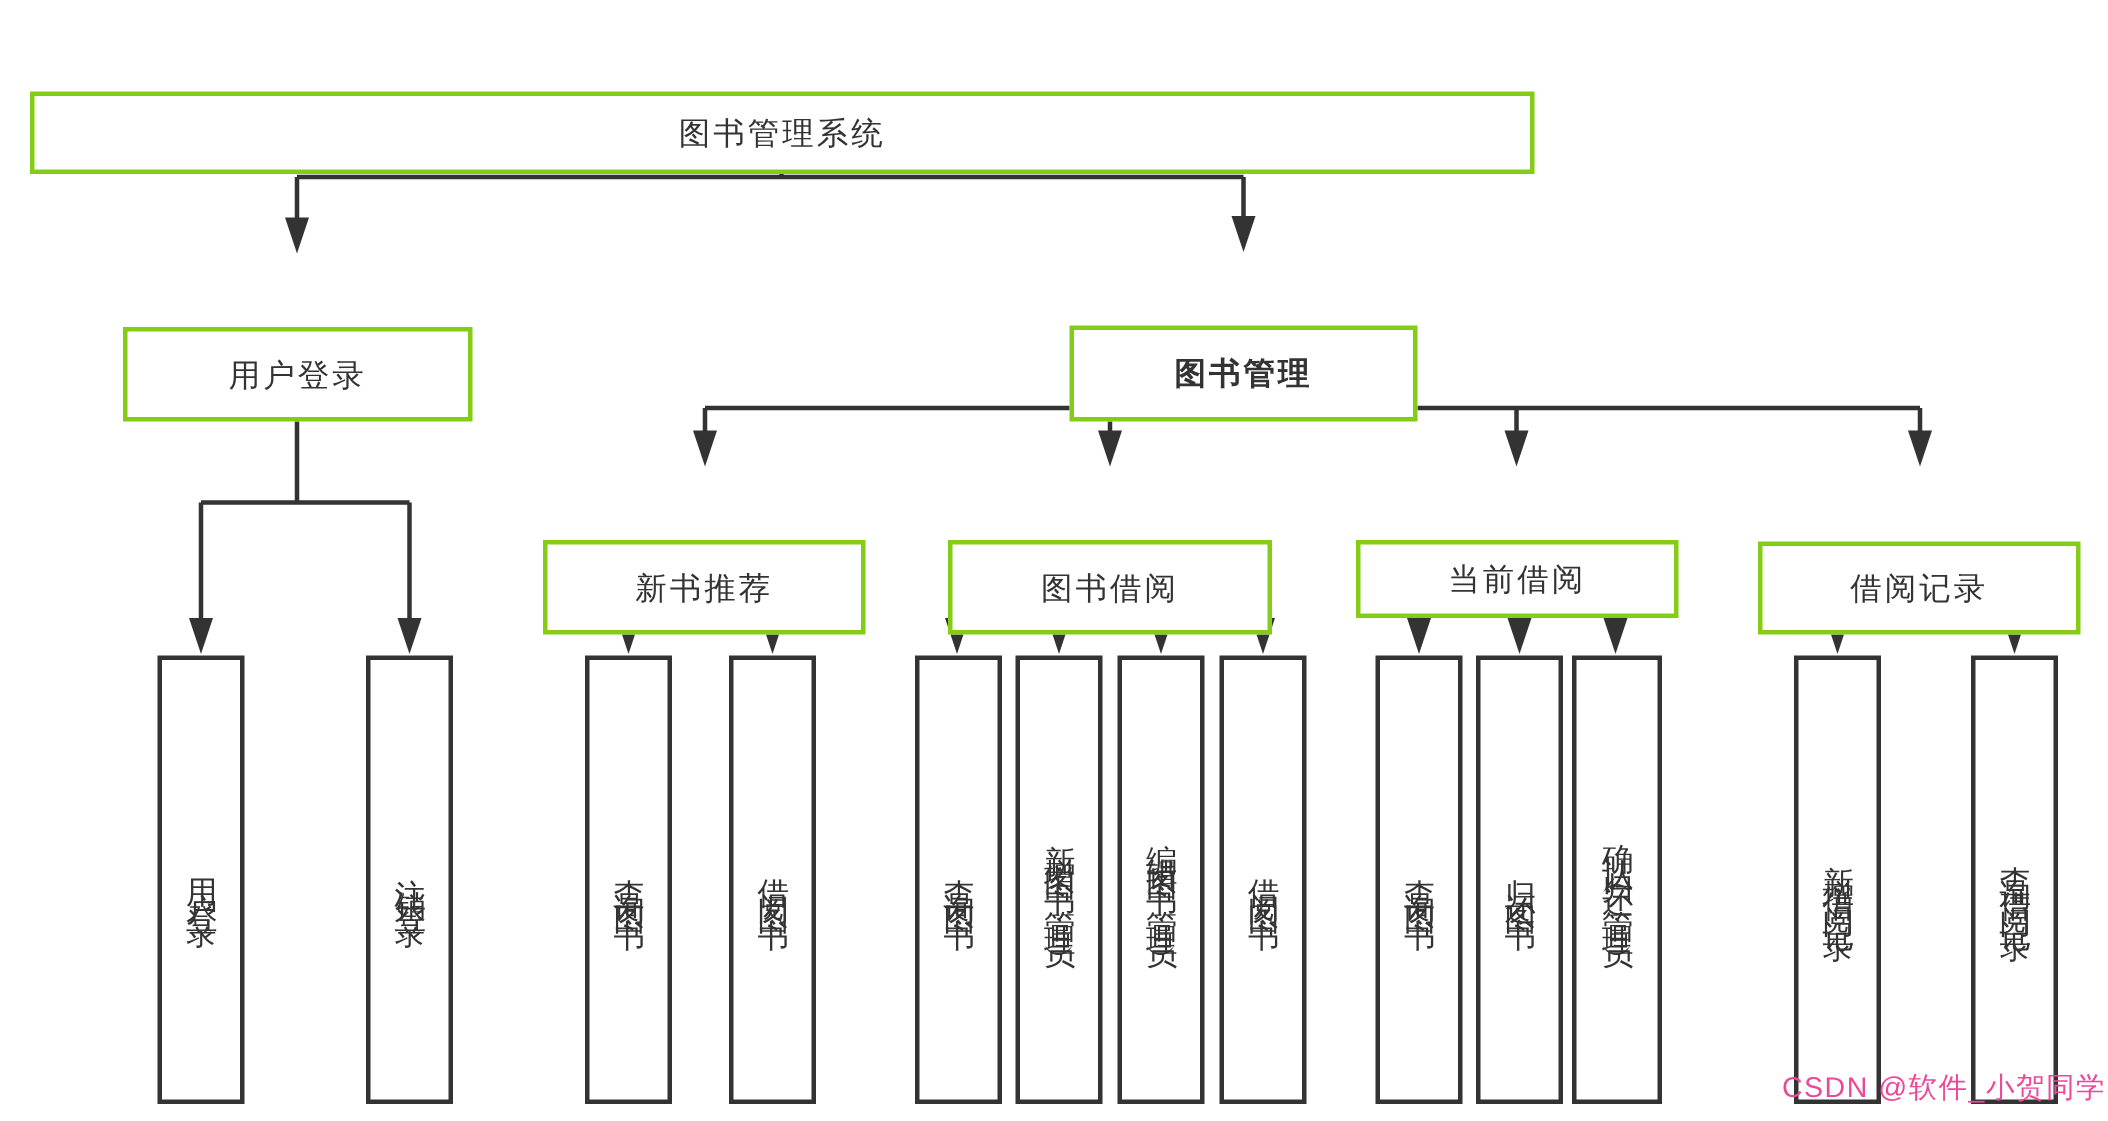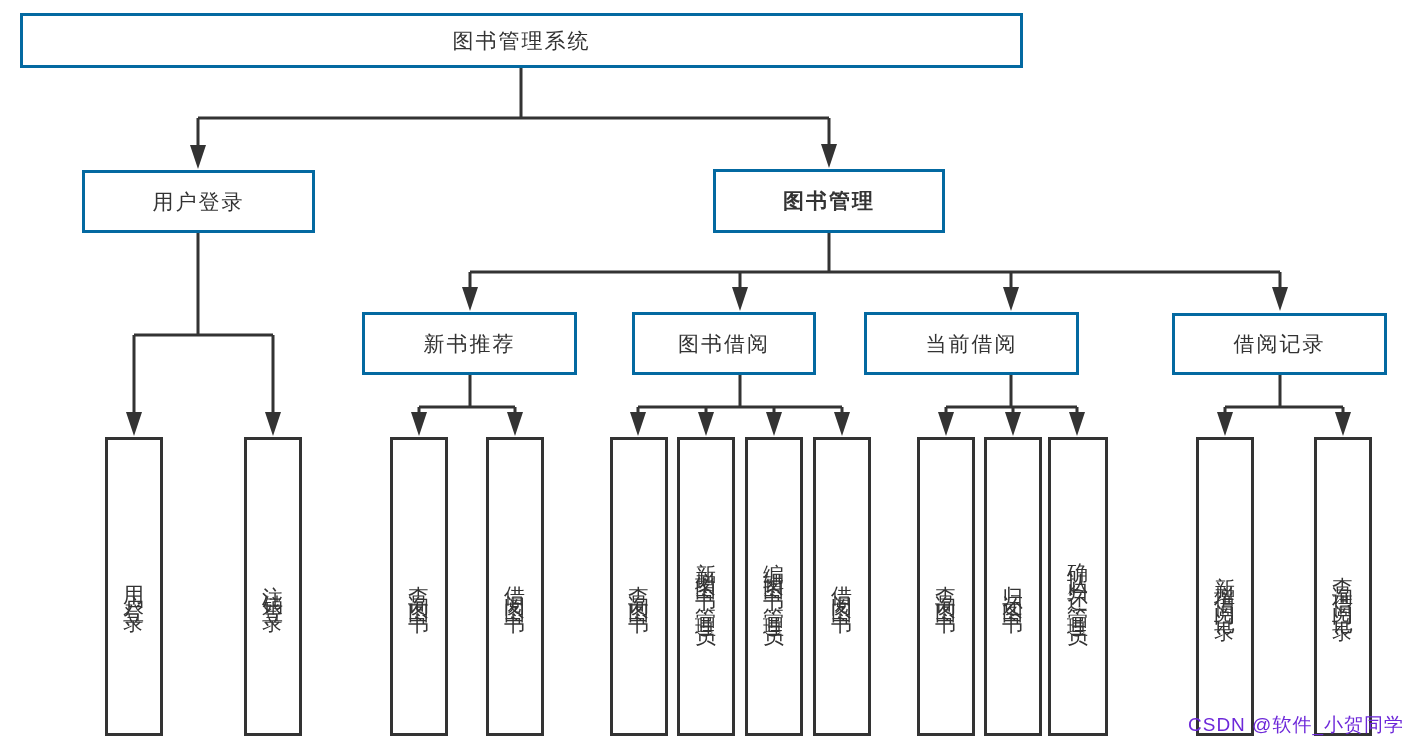--- a/index.html
+++ b/index.html
@@ -19,29 +19,30 @@
     position: absolute;
     left: 0; top: 0;
     width: 1405px;
     height: 747px;
     z-index: 0;
   }
   .hbox {
     position: absolute;
     box-sizing: border-box;
     background: #ffffff;
-    border: 3px solid #0369a1;
+    border: 3px solid #84cc16;
     display: flex;
     align-items: center;
     justify-content: center;
     color: #333333;
     font-size: 21px;
     letter-spacing: 2px;
     z-index: 1;
     white-space: nowrap;
+    margin-top: 48px;
   }
   .vbox {
     position: absolute;
     box-sizing: border-box;
     background: #ffffff;
     border: 3px solid #333333;
     display: flex;
     align-items: center;
     justify-content: center;
     color: #333333;
@@ -54,21 +55,21 @@
   .vbox span {
     writing-mode: vertical-rl;
     letter-spacing: 9px;
     line-height: 1;
   }
   #watermark {
     position: absolute;
     left: 1188px;
     top: 712px;
     font-size: 19px;
-    color: #6d28d9;
+    color: #ec4899;
     letter-spacing: 1px;
     z-index: 2;
     white-space: nowrap;
   }
 </style>
 </head>
 <body>
 
 <div id="canvas">
 
@@ -119,24 +120,24 @@
   <div class="hbox" style="left:82px; top:170px; width:233px; height:63px;">
     <span>用户登录</span>
   </div>
   <div class="hbox" style="left:713px; top:169px; width:232px; height:64px;font-weight:bold;">
     <span>图书管理</span>
   </div>
 
   <div class="hbox" style="left:362px; top:312px; width:215px; height:63px;justify-content:center;">
     <span>新书推荐</span>
   </div>
-  <div class="hbox" style="left:632px; top:312px; width:184px; height:63px;">
+  <div class="hbox" style="left:632px; top:312px; width:216px; height:63px;">
     <span>图书借阅</span>
   </div>
-  <div class="hbox" style="left:864px; top:312px; width:215px; height:63px;">
+  <div class="hbox" style="left:904px; top:312px; width:215px; height:52px;">
     <span>当前借阅</span>
   </div>
   <div class="hbox" style="left:1172px; top:313px; width:215px; height:62px;">
     <span>借阅记录</span>
   </div>
 
   <div class="vbox" style="left:105px;">
     <span>用户登录</span>
   </div>
   <div class="vbox" style="left:244px;">

